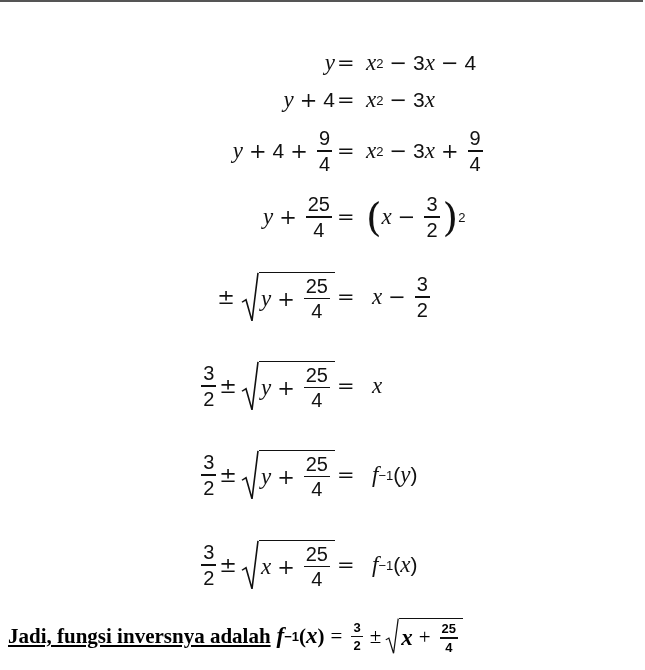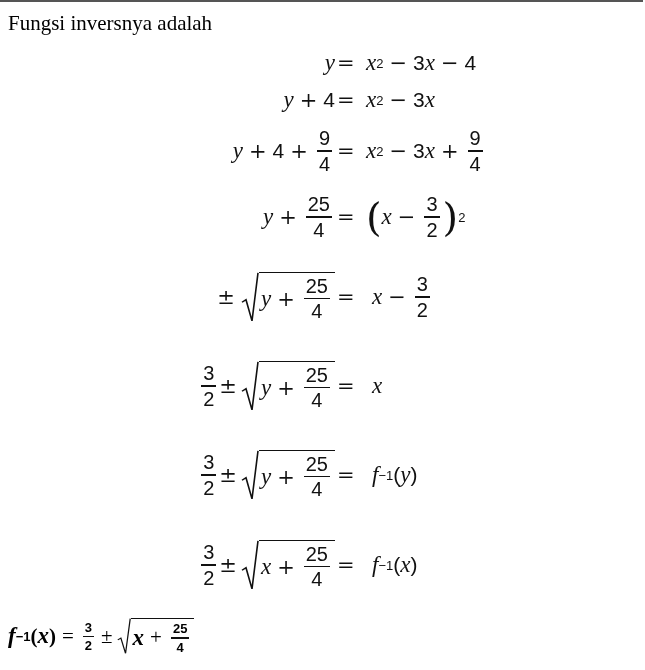--- a/index.html
+++ b/index.html
@@ -38,21 +38,20 @@
     }
     .conclusion .lbl { text-decoration: underline; margin-right: 6px; }
     .conclusion i.v { font-weight: bold; }
     .conclusion .frac .num, .conclusion .frac .den { font-size: 13px; line-height: 15px; font-weight: bold; }
   </style>
 </head>
 <body>
 
 <div class="page">
 
-  <div class="intro">Fungsi inversnya adalah</div>
 
   <div class="eq" style="left:0;top:31px;width:643px;">
     <span class="lhs">
         <i class="v">y</i>
       </span>
     <span class="rel">=</span>
     <span class="rhs">
       <i class="v">x</i>
         <sup class="p">2</sup>
       <span class="op">−</span>
@@ -259,20 +258,21 @@
     <span class="rhs" style="left:372px;">
       <i class="v">f</i>
         <sup class="p">−1</sup>
       <span class="n">(</span>
         <i class="v">x</i>
         <span class="n">)</span>
     </span>
   </div>
 
   <div class="conclusion">
+    <span class="lbl">Jadi, fungsi inversnya adalah</span>
     <i class="v">f</i>
       <sup class="p" style="font-weight:bold;">−1</sup>
     <span>(</span>
       <i class="v">x</i>
       <span>)</span>
     <span class="op" style="font-weight:normal;">=</span>
     <span class="frac">
         <span class="num">3</span>
         <span class="bar"></span>
         <span class="den">2</span>

